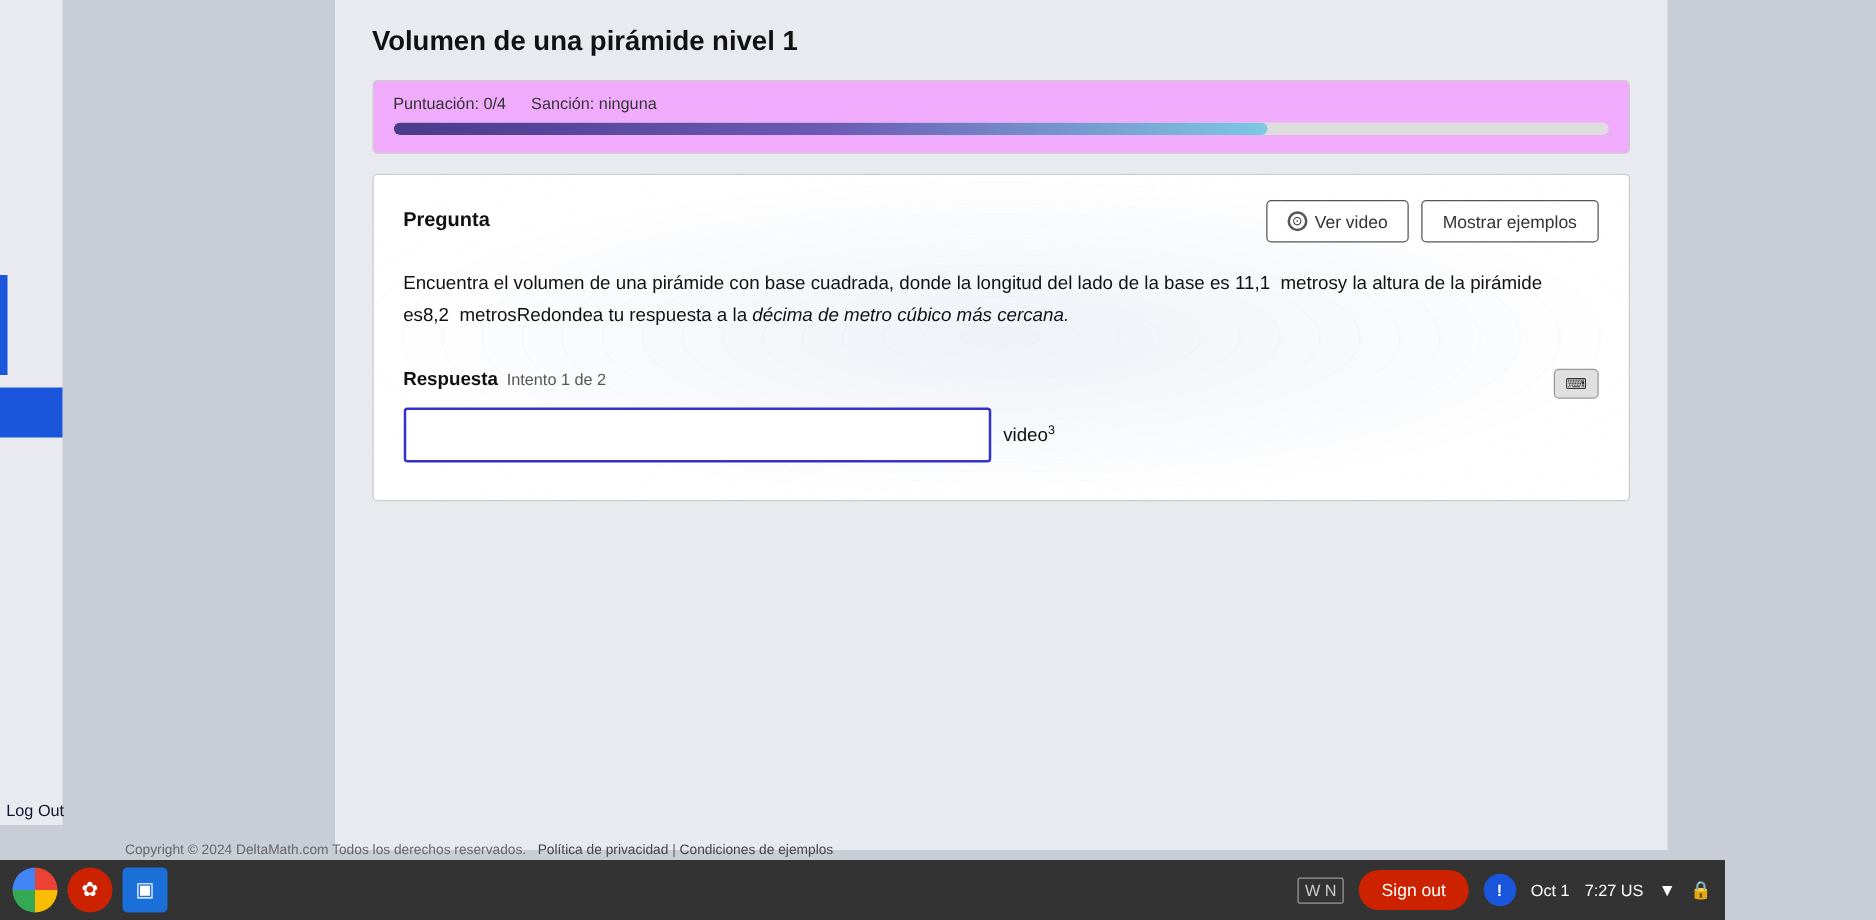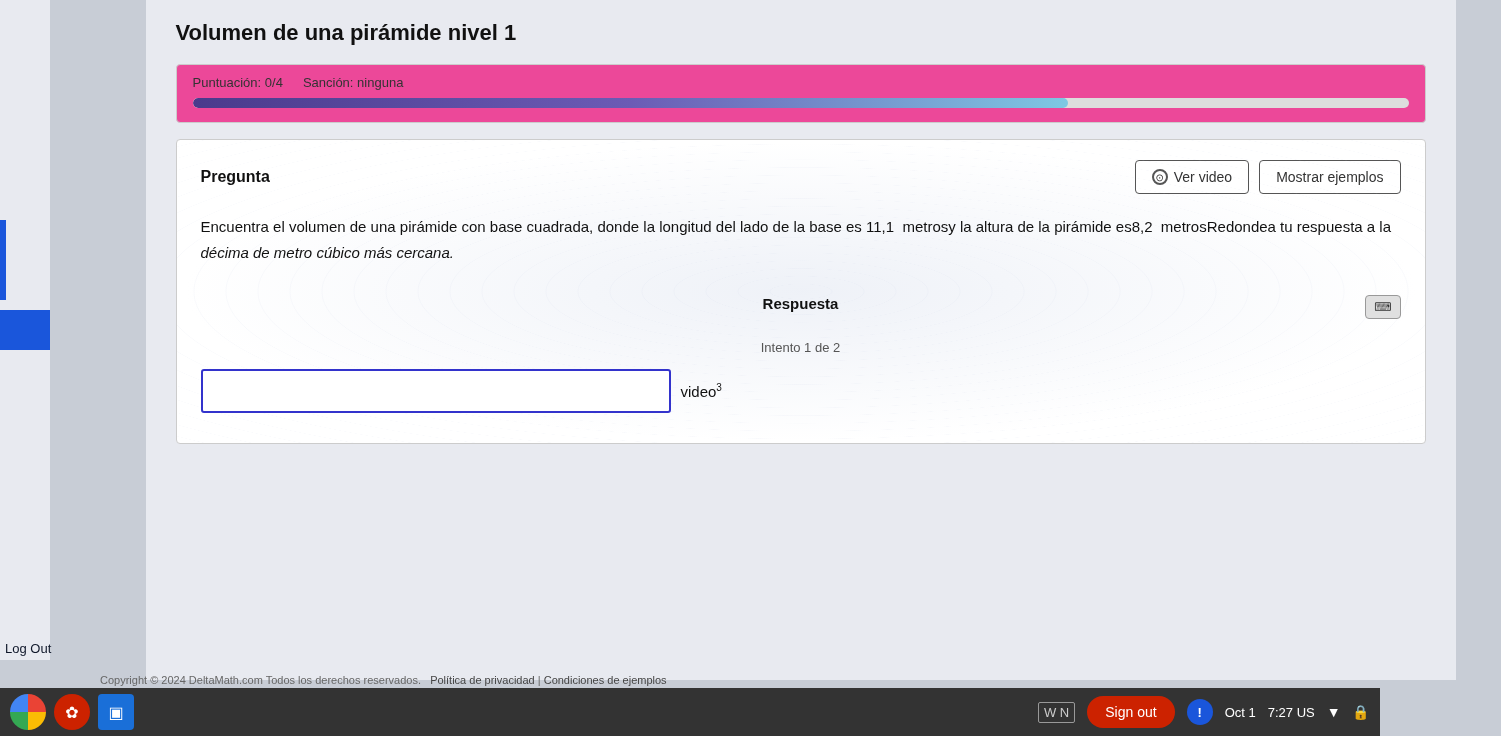--- a/index.html
+++ b/index.html
@@ -8,39 +8,39 @@
       background: #c8cdd6;
       width: 1501px;
       height: 736px;
       overflow: hidden;
       position: relative;
     }
 
     
     .main-content {
       background: #e8eaf0;
-      width: 1310px;
+      width: 1066px;
       min-height: 680px;
       margin: 0 auto;
       padding: 20px 30px;
       position: relative;
       top: 0;
       left: 50px;
     }
 
     .page-title {
       font-size: 22px;
       font-weight: bold;
       color: #111;
       margin-bottom: 18px;
     }
 
     
     .score-section {
-      background: #ec4899;
+      background: #f0abfc;
       border: 1px solid #ccc;
       border-radius: 4px;
       padding: 10px 16px 14px;
       margin-bottom: 16px;
     }
 
     .score-info {
       display: flex;
       gap: 20px;
       font-size: 13px;
@@ -128,23 +128,22 @@
     }
 
     
     .answer-section {
       position: relative;
     }
 
     .answer-header {
       display: flex;
       align-items: center;
-      gap: 28px;
+      gap: 7px;
       margin-bottom: 14px;
-      flex-direction: column;
     }
 
     .answer-label {
       font-size: 15px;
       font-weight: bold;
       color: #111;
     }
 
     .attempt-label {
       font-size: 13px;

